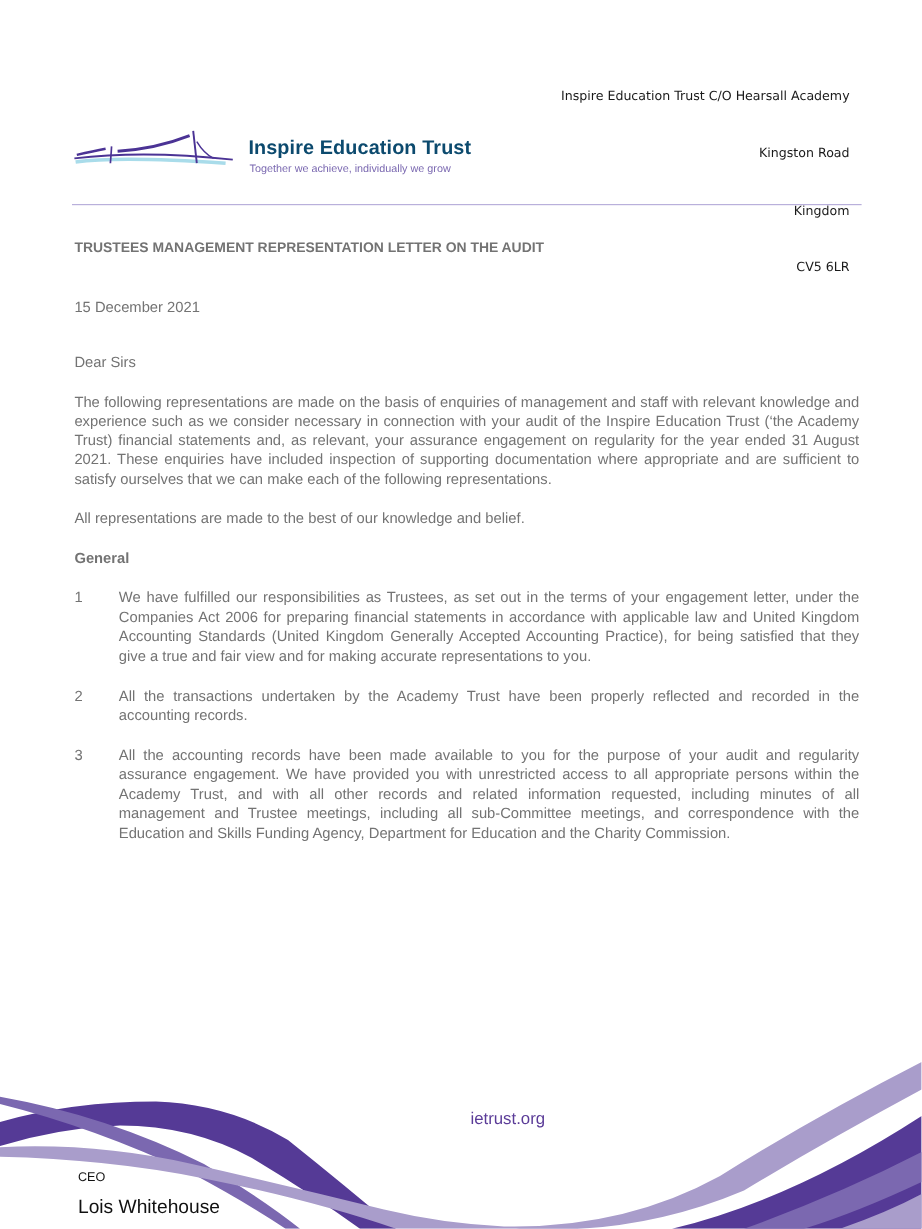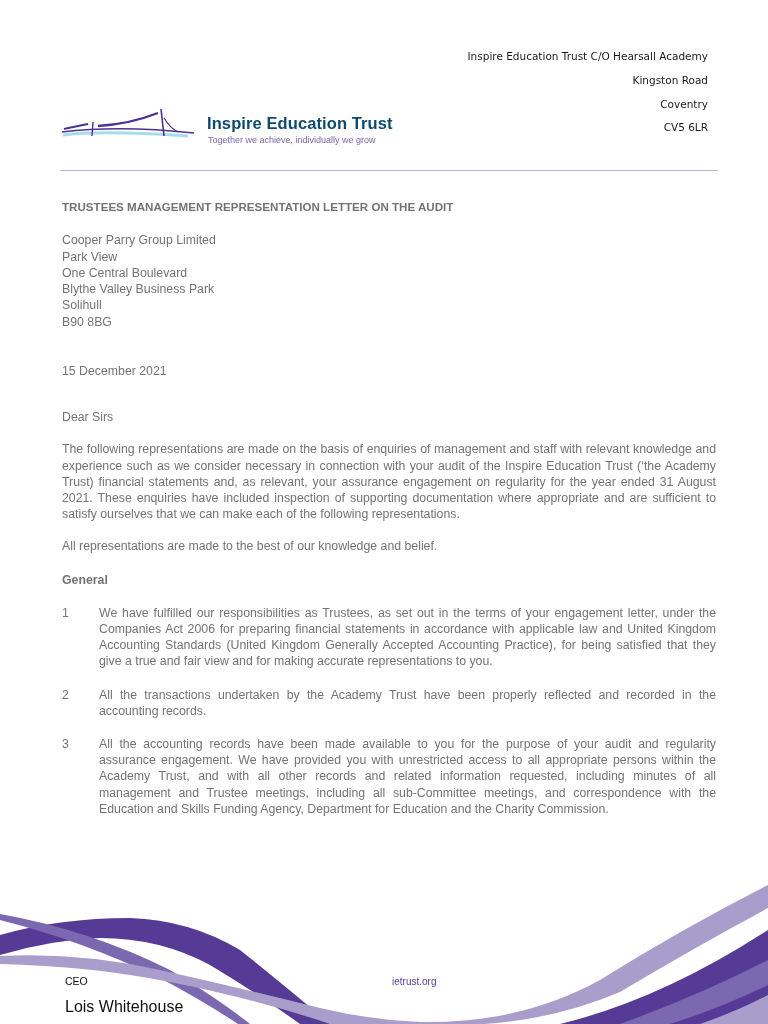--- a/index.html
+++ b/index.html
@@ -5,21 +5,21 @@
   html, body { margin: 0; padding: 0; }
   body {
     width: 768px; height: 1024px; position: relative; overflow: hidden;
     background: #ffffff; color: #111111;
     font-family: "Liberation Sans", sans-serif;
   }
   .sender-address {
     position: absolute; right: 60px; top: 49px; text-align: right;
     font-family: "DejaVu Sans", sans-serif; font-size: 10.5px; color: #1a1a1a;
   }
-  .sender-address div { height: 23.8px; line-height: 14px; }
+  .sender-address div { height: 23.8px; line-height: 14px; margin-top: 24px; }
   .logo { position: absolute; left: 60px; top: 104px; width: 340px; height: 46px; }
   .logo svg { position: absolute; left: 0; top: 4px; }
   .logo-name {
     position: absolute; left: 147px; top: 10px; font-size: 16.5px; font-weight: bold;
     color: #0c4a6e; letter-spacing: 0.1px; white-space: nowrap;
   }
   .logo-tag {
     position: absolute; left: 148px; top: 31px; font-size: 9px; color: #7a68b0; white-space: nowrap;
   }
   .rule { position: absolute; left: 60px; top: 170px; width: 658px; height: 1px; background: #b9b0db; }
@@ -35,29 +35,29 @@
   .justify { text-align: justify; }
   .intro { margin-top: 16px; }
   .belief { margin-top: 16px; }
   .general { margin-top: 17px; font-weight: bold; }
   .item { display: flex; margin-top: 17px; }
   .item .num { width: 37px; flex: 0 0 37px; }
   .item .txt { flex: 1; text-align: justify; }
   .footer-waves { position: absolute; left: 0; top: 860px; width: 768px; height: 164px; }
   .footer-ceo { position: absolute; left: 65px; top: 975px; font-size: 10.5px; color: #111; }
   .footer-name { position: absolute; left: 65px; top: 998px; font-size: 16px; color: #111; }
-  .footer-url { position: absolute; left: 392px; top: 976px; font-size: 10px; color: #5b3c98; }
+  .footer-url { position: absolute; left: 392px; top: 924px; font-size: 14px; color: #5b3c98; }
 </style>
 </head>
 <body>
 
 <div class="sender-address">
   <div>Inspire Education Trust C/O Hearsall Academy</div>
   <div>Kingston Road</div>
-  <div>Coventry</div>
+  <div>Kingdom</div>
   <div>CV5 6LR</div>
 </div>
 
 <div class="logo">
   <svg width="136" height="36" viewBox="0 0 136 36">
     <path d="M3 27 Q40 22 128 28" stroke="#a9dcea" stroke-width="3" fill="none"></path>
     <path d="M2 24 Q60 17 134 25" stroke="#4b3395" stroke-width="1.6" fill="none"></path>
     <path d="M4 21 Q18 18 28 16" stroke="#4b3395" stroke-width="2" fill="none"></path>
     <path d="M38 18 Q70 16 98 5" stroke="#4b3395" stroke-width="2.4" fill="none"></path>
     <path d="M33 14 L32 28" stroke="#4b3395" stroke-width="1.4" fill="none"></path>
@@ -66,28 +66,20 @@
   </svg>
   <div class="logo-name">Inspire Education Trust</div>
   <div class="logo-tag">Together we achieve, individually we grow</div>
 </div>
 
 <div class="rule"></div>
 
 <div class="content">
   <div class="title">TRUSTEES MANAGEMENT REPRESENTATION LETTER ON THE AUDIT</div>
 
-  <div class="addr">
-    <div>Cooper Parry Group Limited</div>
-    <div>Park View</div>
-    <div>One Central Boulevard</div>
-    <div>Blythe Valley Business Park</div>
-    <div>Solihull</div>
-    <div>B90 8BG</div>
-  </div>
 
   <div class="date">15 December 2021</div>
   <div class="salutation">Dear Sirs</div>
 
   <p class="intro justify">The following representations are made on the basis of enquiries of management and staff with relevant knowledge and experience such as we consider necessary in connection with your audit of the Inspire Education Trust (‘the Academy Trust) financial statements and, as relevant, your assurance engagement on regularity for the year ended 31 August 2021.  These enquiries have included inspection of supporting documentation where appropriate and are sufficient to satisfy ourselves that we can make each of the following representations.</p>
   <p class="belief">All representations are made to the best of our knowledge and belief.</p>
   <div class="general">General</div>
 
   <div class="item">
     <span class="num">1</span>

